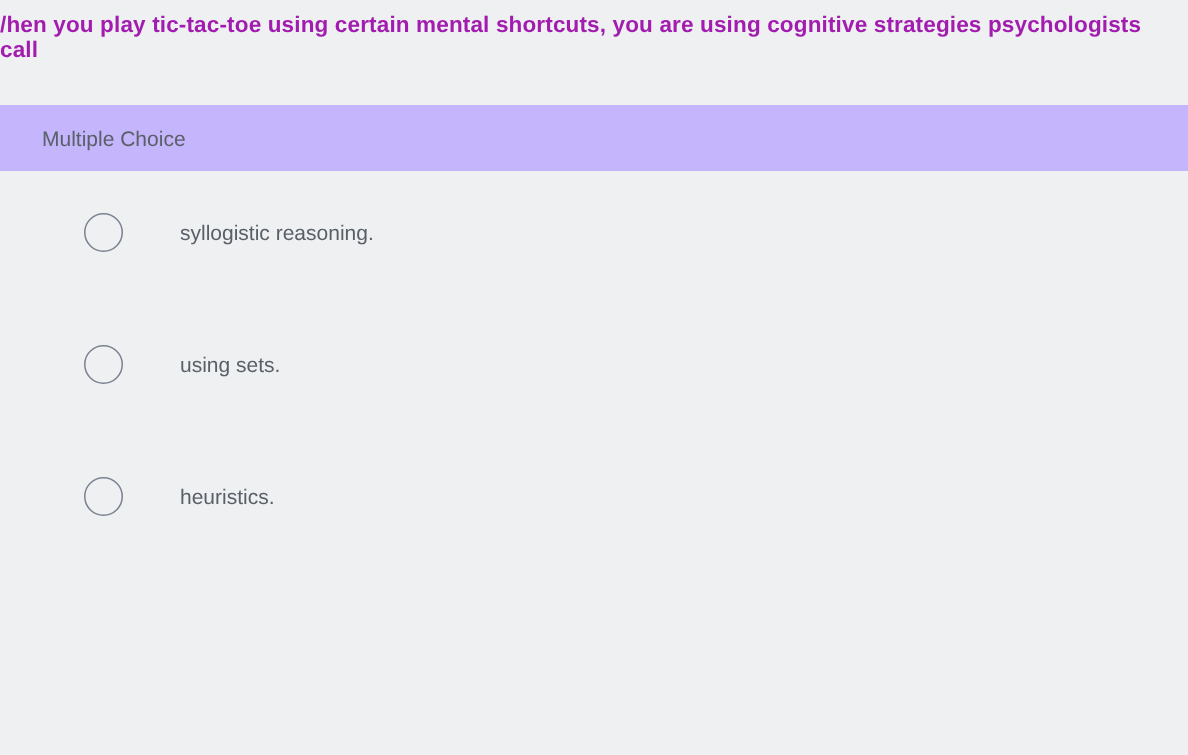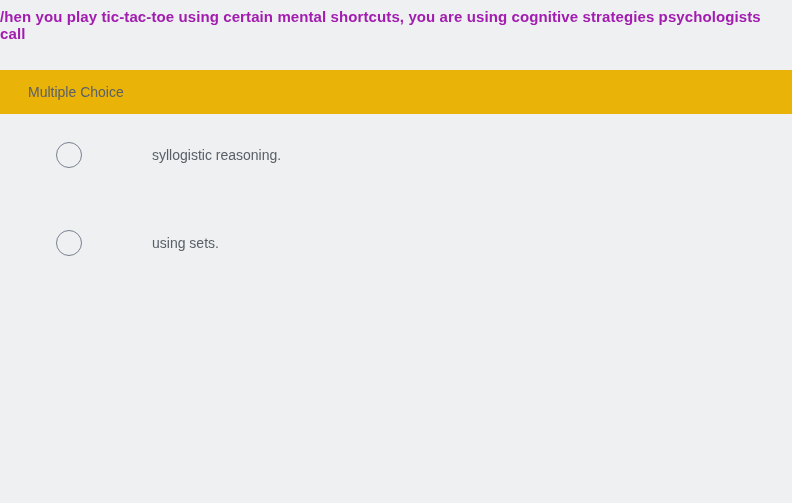--- a/index.html
+++ b/index.html
@@ -15,34 +15,33 @@
       overflow: hidden;
     }
     .question-text {
       padding: 8px 4px 28px 0;
       font-size: 15px;
       font-weight: 600;
       color: #a21caf;
       letter-spacing: 0.1px;
     }
     .mc-header {
-      background: #eab308;
+      background: #c4b5fd;
       padding: 14px 28px;
       font-size: 14px;
       color: #5a6068;
     }
     .options-container {
       padding: 28px 0 0 0;
     }
     .option-row {
       display: flex;
       align-items: center;
       padding: 0 0 0 56px;
       margin-bottom: 62px;
-      gap: 32px;
     }
     .option-row:last-child {
       margin-bottom: 0;
     }
     .radio-circle {
       width: 26px;
       height: 26px;
       border: 1.5px solid #7a8290;
       border-radius: 50%;
       background: transparent;
@@ -68,14 +67,18 @@
     <div class="radio-circle"></div>
     <div class="option-label">syllogistic reasoning.</div>
   </div>
 
   <div class="option-row">
     <div class="radio-circle"></div>
     <div class="option-label">using sets.</div>
   </div>
 
 
+  <div class="option-row">
+    <div class="radio-circle"></div>
+    <div class="option-label">heuristics.</div>
+  </div>
 
 </div>
 
 </body></html>

